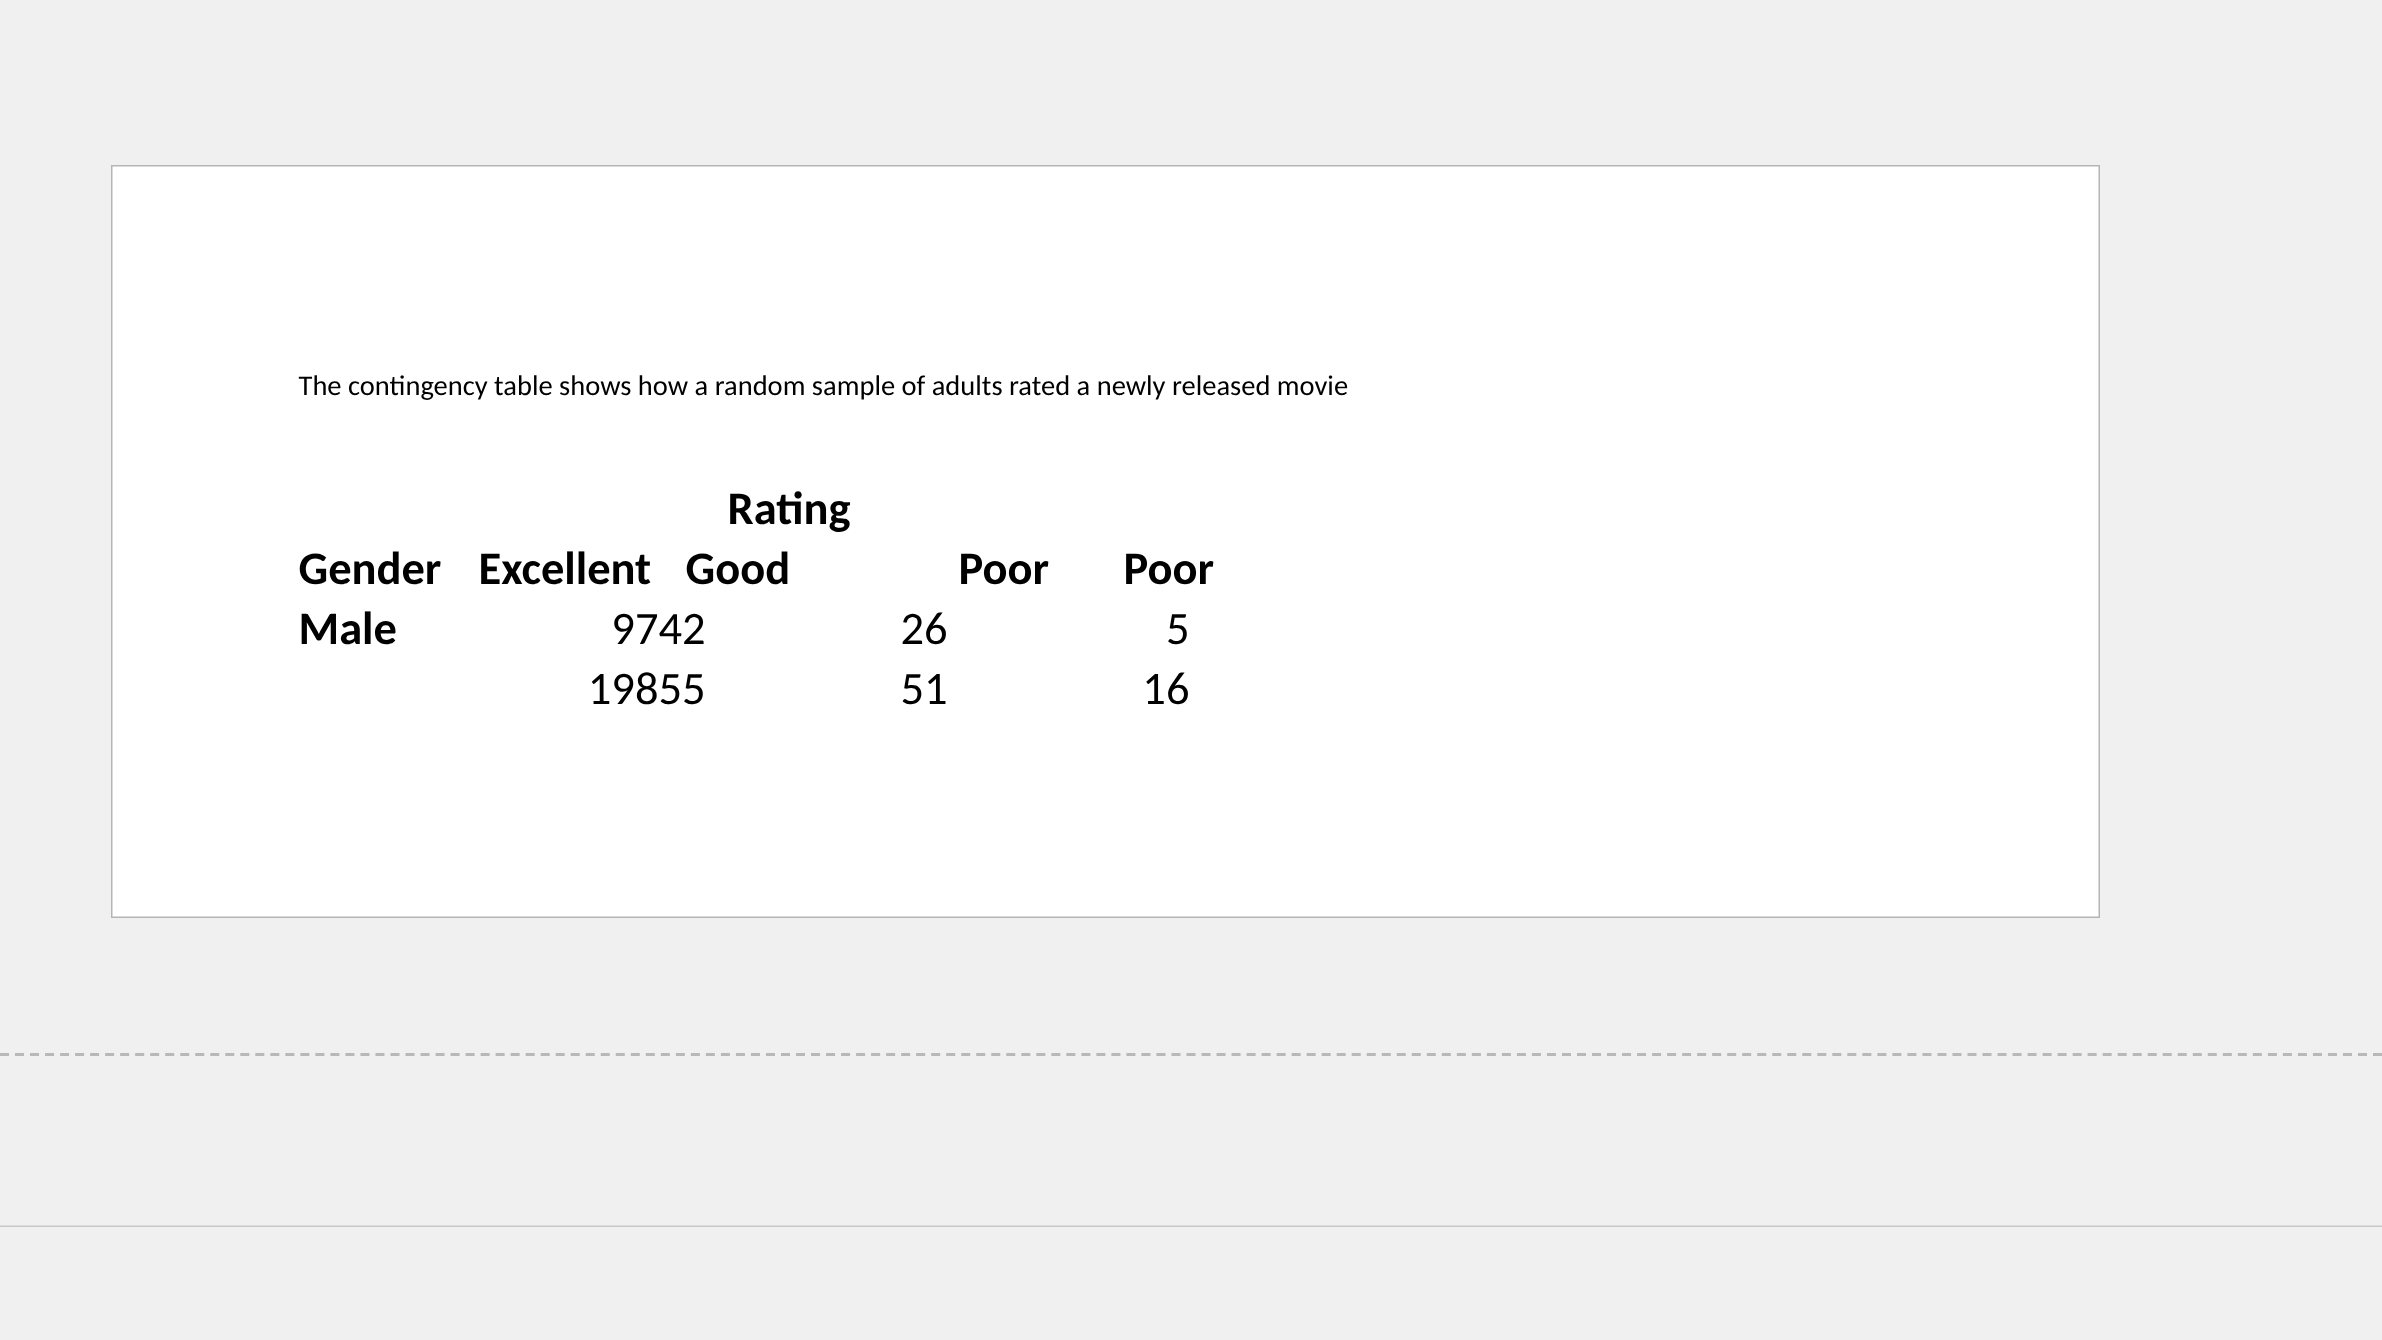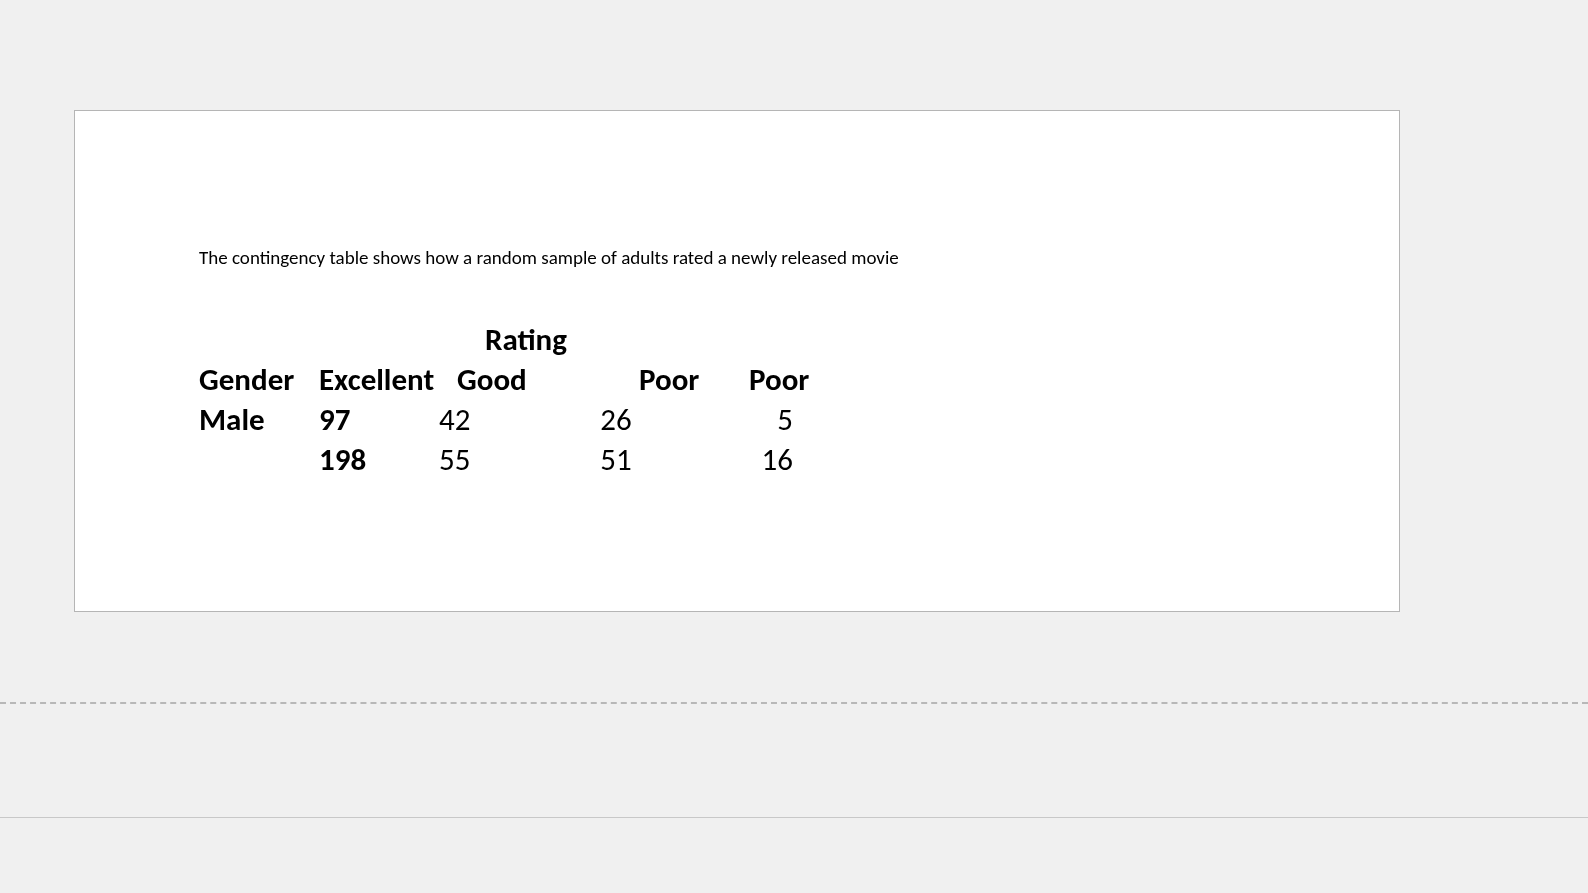--- a/index.html
+++ b/index.html
@@ -76,22 +76,22 @@
       text-align: left;
       font-weight: bold;
       padding-left: 30px;
     }
     .cell-gender {
       width: 120px;
       font-weight: bold;
     }
     .cell-excellent {
       width: 120px;
-      text-align: left;
-      font-weight: bold;
+      text-align: right;
+      font-weight: normal;
     }
     .cell-good {
       width: 150px;
       font-weight: normal;
       padding-right: 78px;
     }
     .cell-fair {
       width: 130px;
       text-align: center;
       font-weight: normal;

